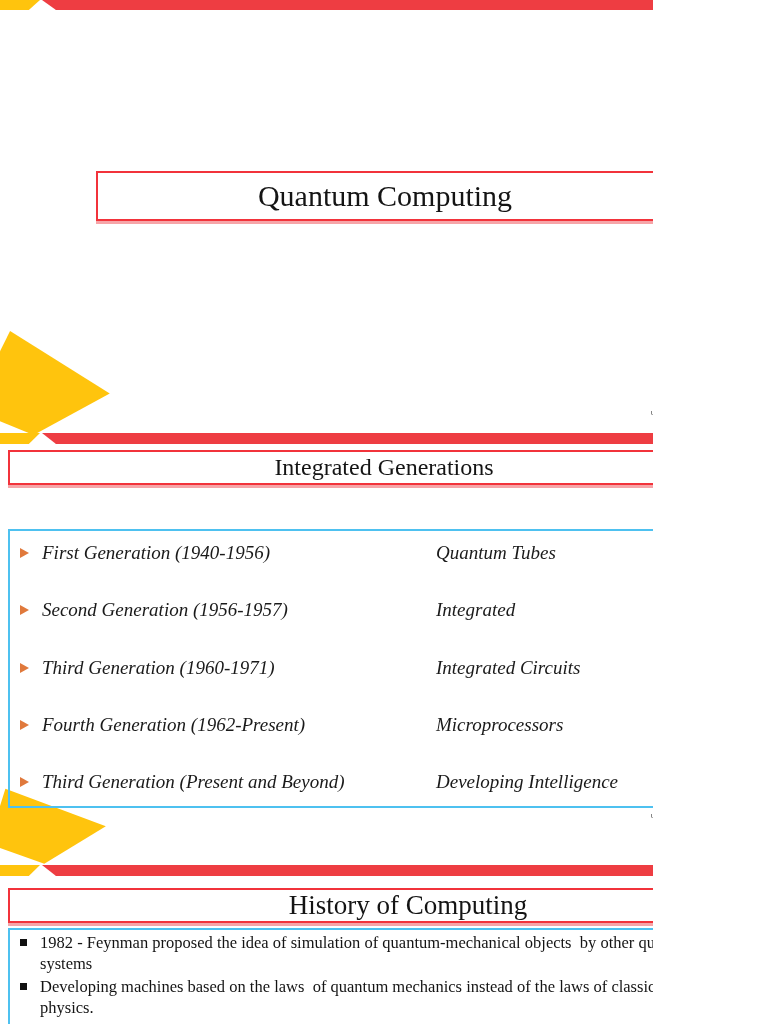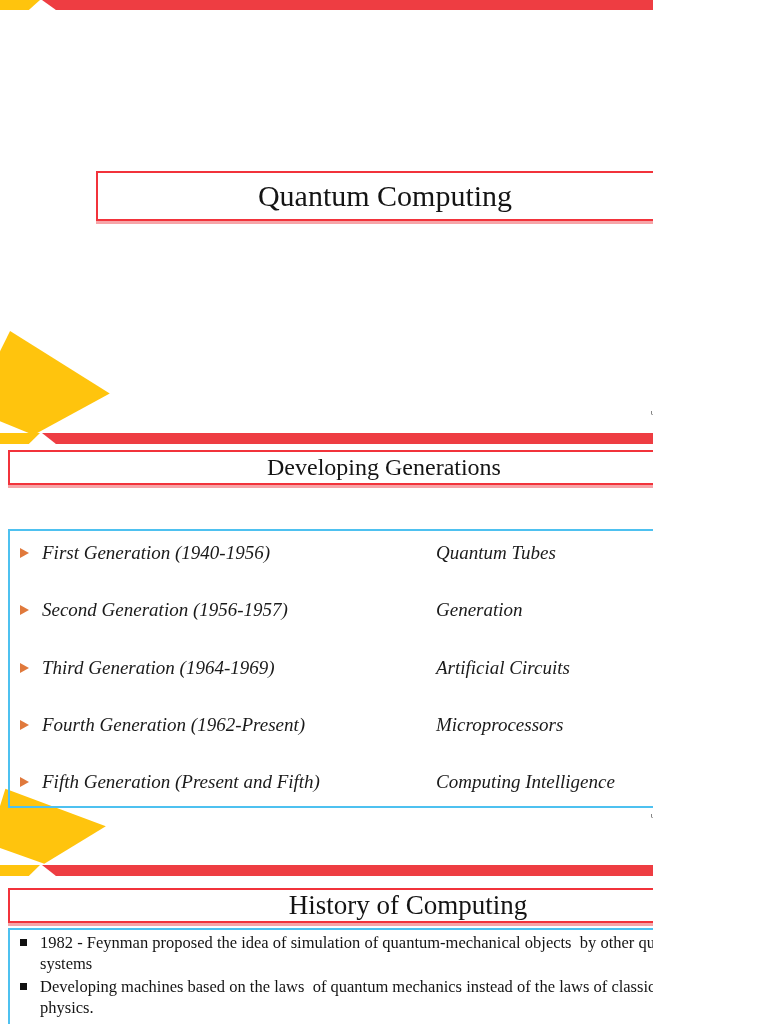--- a/index.html
+++ b/index.html
@@ -99,48 +99,48 @@
     </div>
   </section>
 
   <section id="slide2">
     <div class="deco-bar" style="top:0;height:11px;">
       <div class="bar-yellow"></div>
       <div class="bar-red"></div>
     </div>
 
     <div class="title-box" id="s2-title">
-      <span>Developing Generations</span>
+      <span>Integrated Generations</span>
     </div>
 
     <div class="content-box" id="s2-content">
       <div class="gen-row">
         <span class="tri-bullet"></span>
         <span class="gen-name">First Generation (1940-1956)</span>
         <span class="gen-tech">Quantum Tubes</span>
       </div>
       <div class="gen-row">
         <span class="tri-bullet"></span>
         <span class="gen-name">Second Generation (1956-1957)</span>
-        <span class="gen-tech">Generation</span>
+        <span class="gen-tech">Integrated</span>
       </div>
       <div class="gen-row">
         <span class="tri-bullet"></span>
-        <span class="gen-name">Third Generation (1964-1969)</span>
-        <span class="gen-tech">Artificial Circuits</span>
+        <span class="gen-name">Third Generation (1960-1971)</span>
+        <span class="gen-tech">Integrated Circuits</span>
       </div>
       <div class="gen-row">
         <span class="tri-bullet"></span>
         <span class="gen-name">Fourth Generation (1962-Present)</span>
         <span class="gen-tech">Microprocessors</span>
       </div>
       <div class="gen-row">
         <span class="tri-bullet"></span>
-        <span class="gen-name">Fifth Generation (Present and Fifth)</span>
-        <span class="gen-tech">Computing Intelligence</span>
+        <span class="gen-name">Third Generation (Present and Beyond)</span>
+        <span class="gen-tech">Developing Intelligence</span>
       </div>
     </div>
 
     <div class="deco-diamond" id="diamond2"></div>
 
     <div class="upes-logo" id="logo2">
       <div class="upes-row">
         <svg width="25" height="30" viewBox="0 0 30 36">
           <path d="M3,1 h8 v20 q0,5 4,5 q4,0 4,-5 v-5 l8,-4 v9 q0,12 -12,12 q-12,0 -12,-12 Z" fill="#E8432E"></path>
           <polygon points="18,1 28,1 22.5,7 28,7 17,14" fill="#FFC40D"></polygon>

